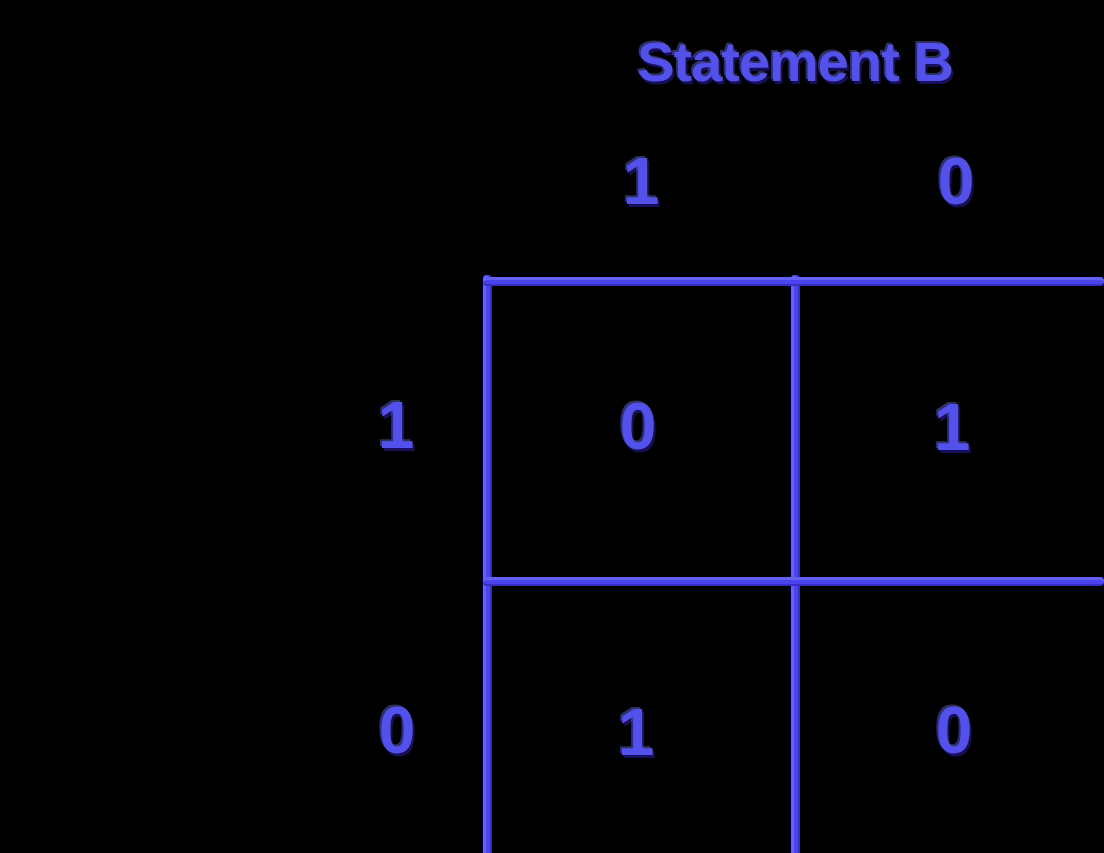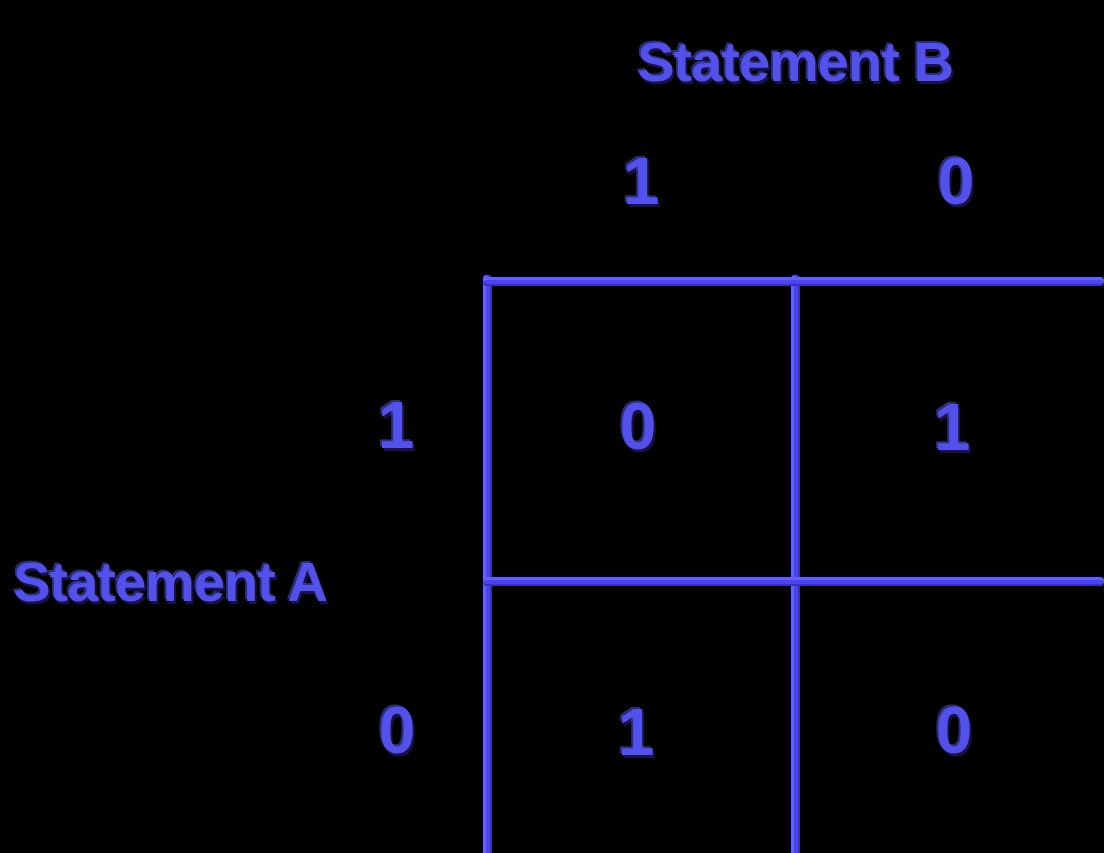--- a/index.html
+++ b/index.html
@@ -69,21 +69,20 @@
 
 <div id="stage">
 
   <div class="gline v v-left"></div>
   <div class="gline v v-mid"></div>
   <div class="gline h h-top"></div>
   <div class="gline h h-mid"></div>
 
   <div class="txt axis-label pos-col-axis">Statement B</div>
 
-  <div class="txt axis-label pos-row-axis">Statement A</div>
 
   <div class="txt digit pos-col-hdr-1">1</div>
 
   <div class="txt digit pos-col-hdr-0">0</div>
 
   <div class="txt digit pos-row-hdr-1">1</div>
 
   <div class="txt digit pos-row-hdr-0">0</div>
 
   <div class="txt digit pos-cell-00">0</div>

